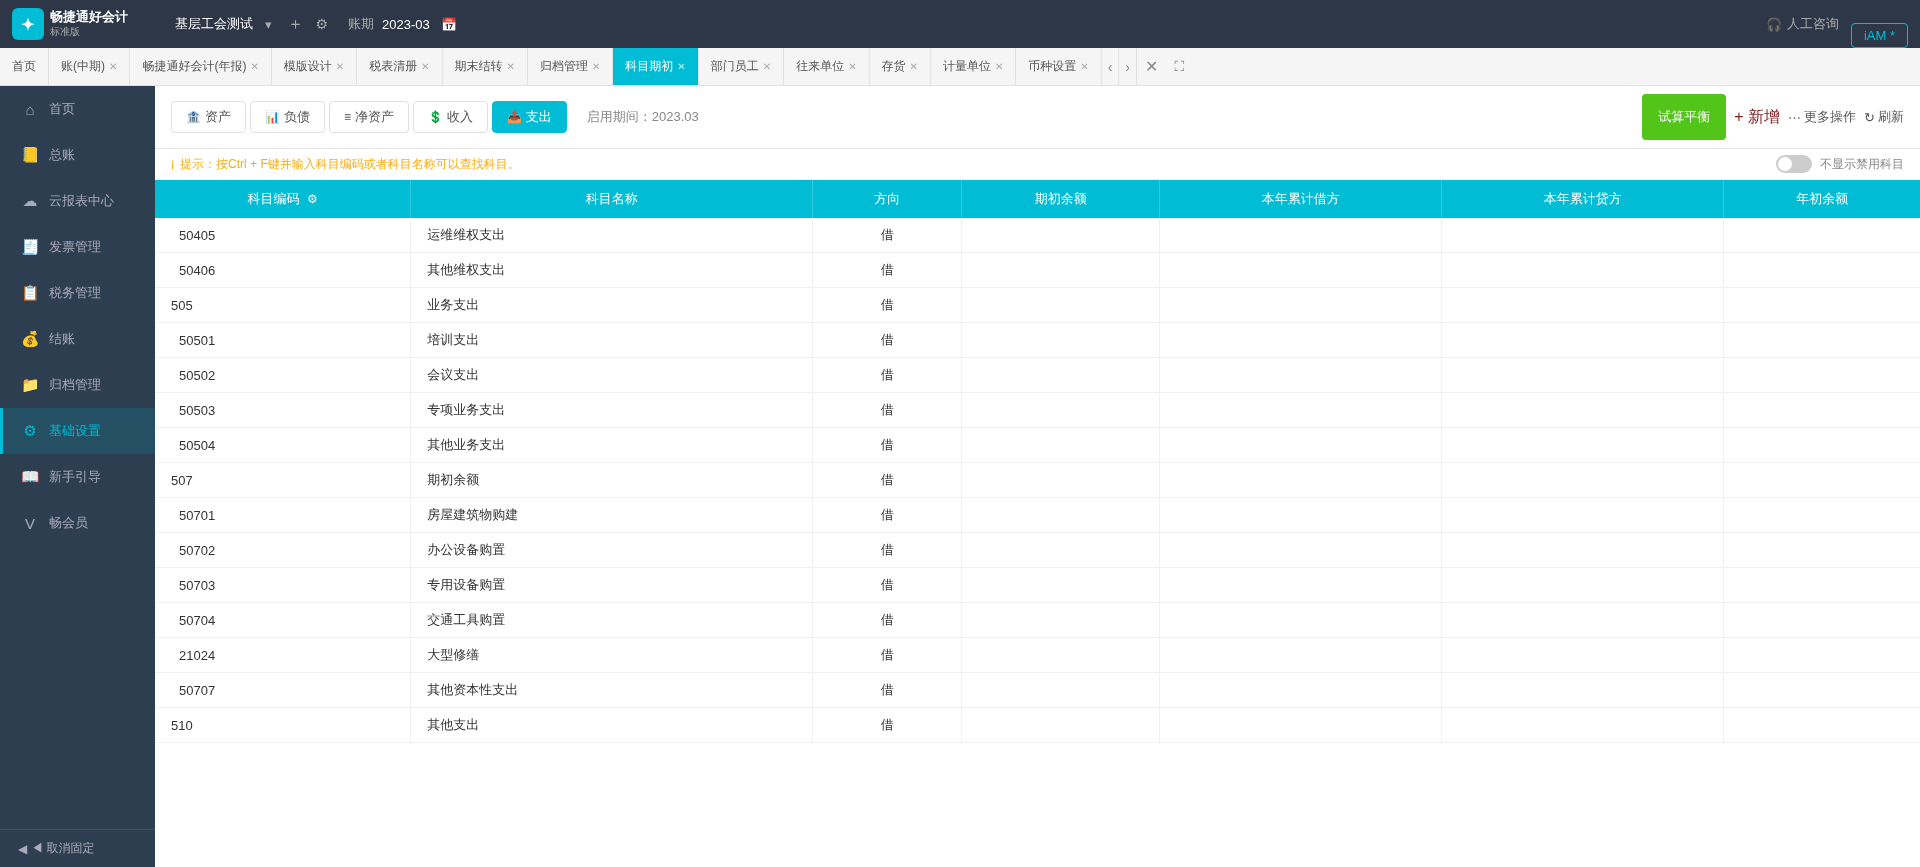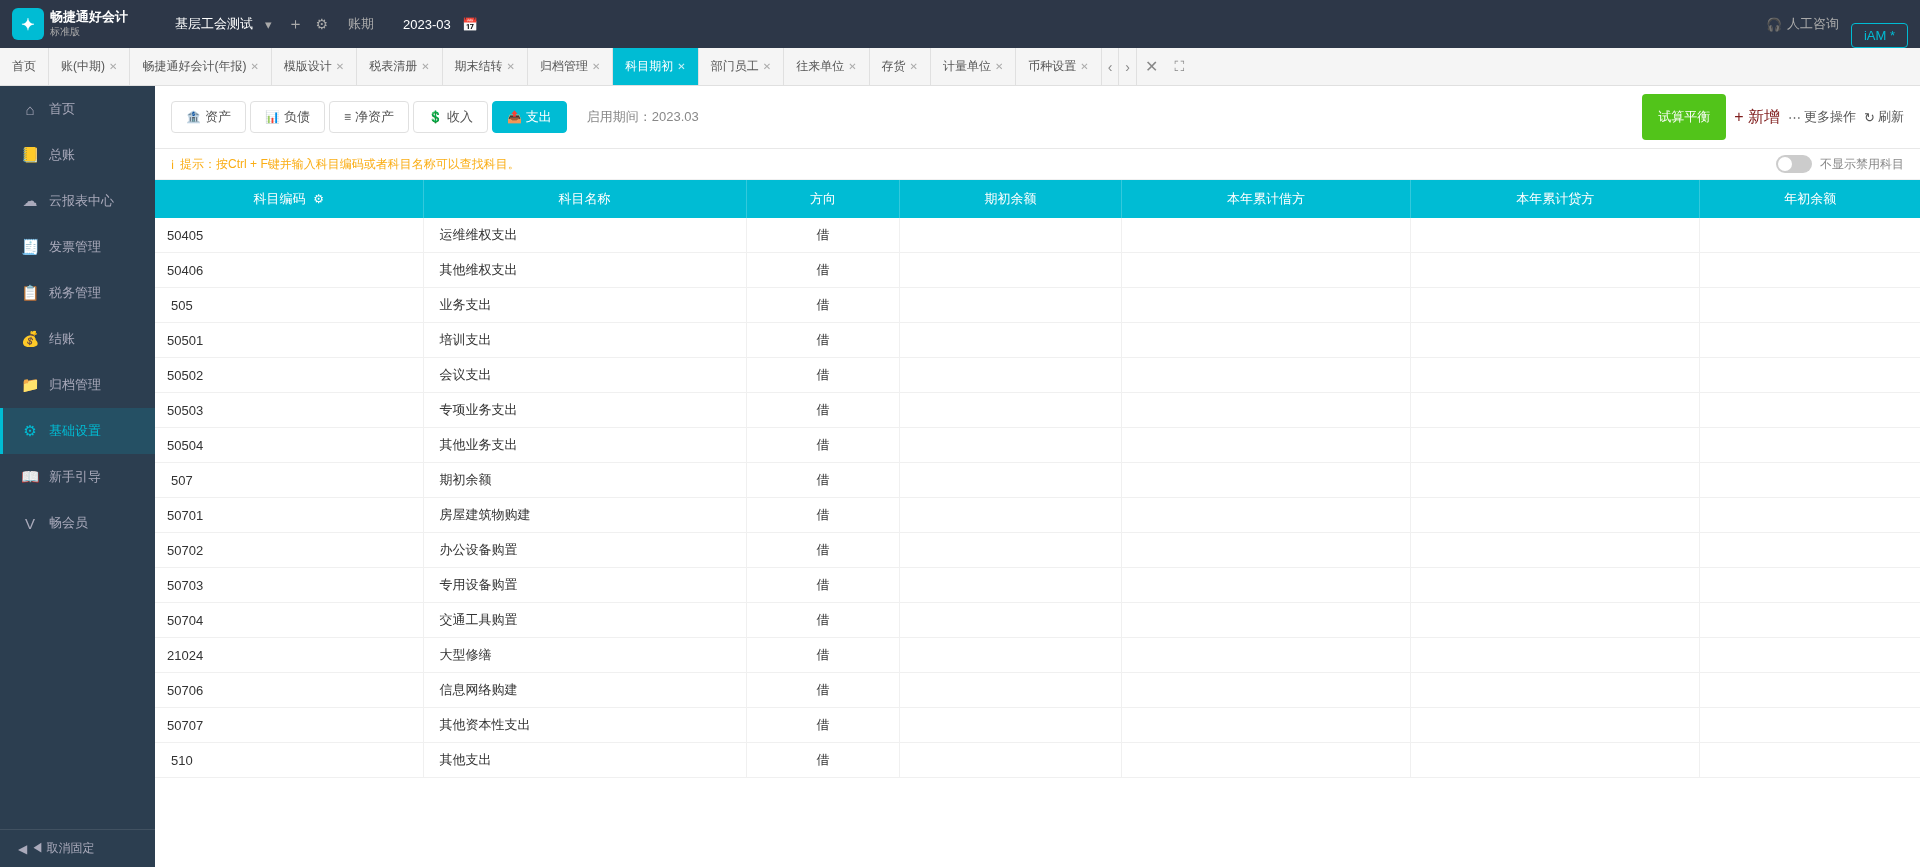--- a/index.html
+++ b/index.html
@@ -12,21 +12,21 @@
     }
     .logo-area { display: flex; align-items: center; gap: 6px; width: 155px; }
     .logo-icon { width: 32px; height: 32px; background: #00bcd4; border-radius: 6px; display: flex; align-items: center; justify-content: center; color: white; font-size: 16px; font-weight: bold; }
     .logo-text { color: white; font-size: 13px; font-weight: bold; line-height: 1.2; }
     .logo-sub { color: #aaa; font-size: 10px; }
     .project-name { color: white; font-size: 13px; }
     .project-dropdown { color: #aaa; margin-left: 4px; cursor: pointer; }
     .header-add-btn { color: #aaa; font-size: 16px; cursor: pointer; margin-left: 8px; }
     .header-settings-btn { color: #aaa; font-size: 14px; cursor: pointer; margin-left: 4px; }
     .period-label { color: #aaa; font-size: 13px; margin-left: 12px; }
-    .period-value { color: white; font-size: 13px; margin-left: 21px; }
+    .period-value { color: white; font-size: 13px; }
     .period-calendar { color: #00bcd4; margin-left: 4px; cursor: pointer; }
     .header-right { margin-left: auto; display: flex; align-items: center; gap: 12px; }
     .customer-service { color: #aaa; font-size: 13px; cursor: pointer; display: flex; align-items: center; gap: 4px; }
     .iamstar-btn { background: transparent; border: 1px solid #00bcd4; color: #00bcd4; padding: 4px 12px; border-radius: 4px; cursor: pointer; font-size: 13px; margin-top: 22px; }
 
     
     .tabs-bar {
       display: flex; align-items: center; background: #f5f5f5; border-bottom: 1px solid #e0e0e0;
       height: 38px; flex-shrink: 0; overflow: hidden;
     }
@@ -81,27 +81,27 @@
     .hint-bar { padding: 6px 16px; display: flex; align-items: center; font-size: 12px; color: #faad14; gap: 6px; border-bottom: 1px solid #f0f0f0; }
     .hint-icon { color: #faad14; }
     .hint-right { margin-left: auto; display: flex; align-items: center; gap: 8px; color: #888; font-size: 12px; }
     .toggle-switch { width: 36px; height: 18px; background: #ccc; border-radius: 9px; position: relative; cursor: pointer; }
     .toggle-switch::after { content: ''; width: 14px; height: 14px; background: white; border-radius: 50%; position: absolute; top: 2px; left: 2px; }
 
     
     .table-container { flex: 1; overflow-y: auto; overflow-x: hidden; position: relative; }
     table { width: 100%; border-collapse: collapse; }
     thead tr { background: #00bcd4; }
-    thead th { color: white; font-size: 13px; font-weight: normal; padding: 10px 16px; text-align: center; border-right: 1px solid rgba(255,255,255,0.2); white-space: nowrap; }
+    thead th { color: white; font-size: 13px; font-weight: normal; padding: 10px 4px; text-align: center; border-right: 1px solid rgba(255,255,255,0.2); white-space: nowrap; }
     thead th:last-child { border-right: none; }
     .th-settings { color: white; cursor: pointer; margin-left: 4px; font-size: 12px; }
     tbody tr { border-bottom: 1px solid #f0f0f0; }
     tbody td { padding: 8px 16px; text-align: center; font-size: 13px; color: #333; border-right: 1px solid #f0f0f0; }
     tbody td:last-child { border-right: none; }
-    .code-cell { text-align: left; padding-left: 12px; color: #333; }
+    .code-cell { text-align: left; padding-left: 24px; color: #333; }
     .code-cell.parent { padding-left: 16px; font-weight: 400; }
     .name-cell { text-align: left; }
     .dir-cell { color: #333; }
     
     .table-container::-webkit-scrollbar { width: 8px; }
     .table-container::-webkit-scrollbar-track { background: #f1f1f1; }
     .table-container::-webkit-scrollbar-thumb { background: #ccc; border-radius: 4px; }
   </style>
 </head>
 <body>
@@ -413,29 +413,20 @@
             <tr>
       <td class="code-cell">21024</td>
       <td class="name-cell">大型修缮</td>
       <td class="dir-cell">借</td>
       <td></td>
       <td></td>
       <td></td>
       <td></td>
     </tr>
             <tr>
-      <td class="code-cell">50706</td>
-      <td class="name-cell">信息网络购建</td>
-      <td class="dir-cell">借</td>
-      <td></td>
-      <td></td>
-      <td></td>
-      <td></td>
-    </tr>
-            <tr>
       <td class="code-cell">50707</td>
       <td class="name-cell">其他资本性支出</td>
       <td class="dir-cell">借</td>
       <td></td>
       <td></td>
       <td></td>
       <td></td>
     </tr>
             <tr>
       <td class="code-cell parent">510</td>

